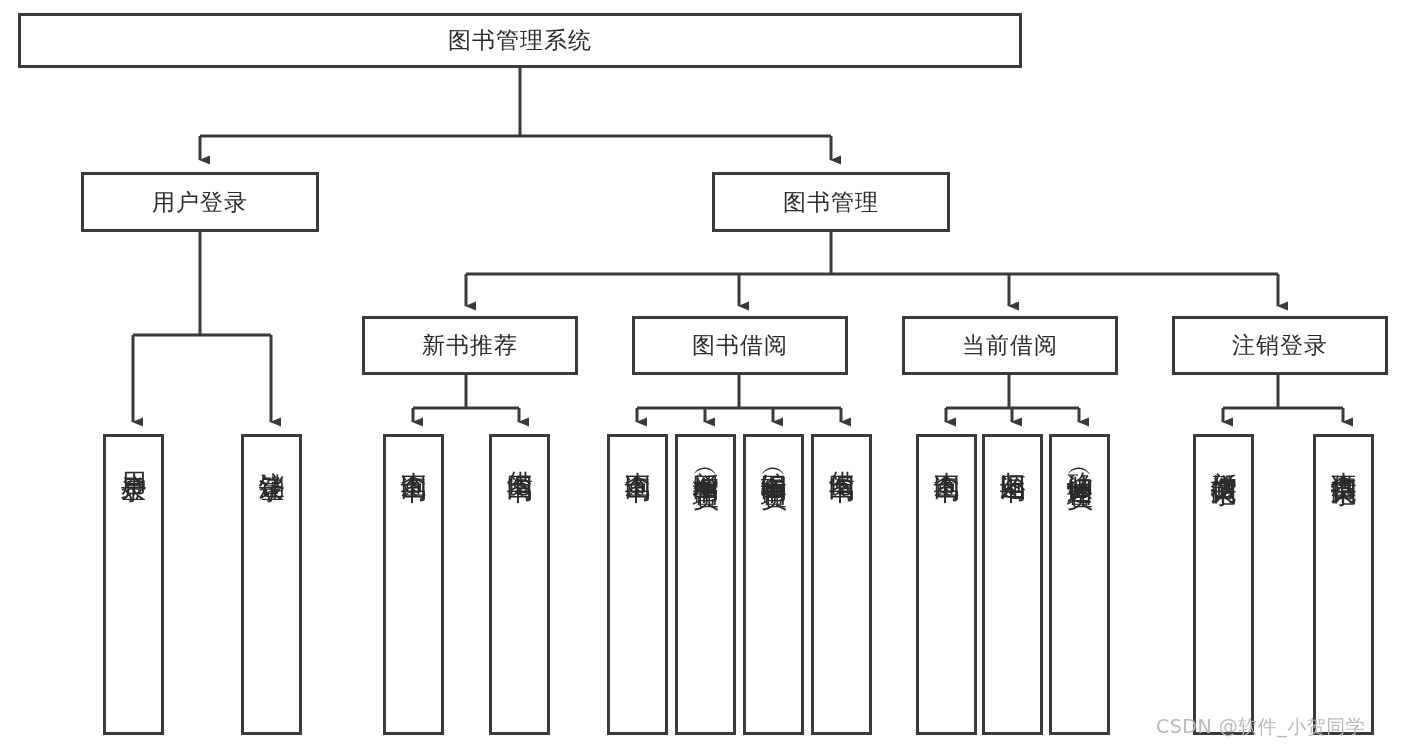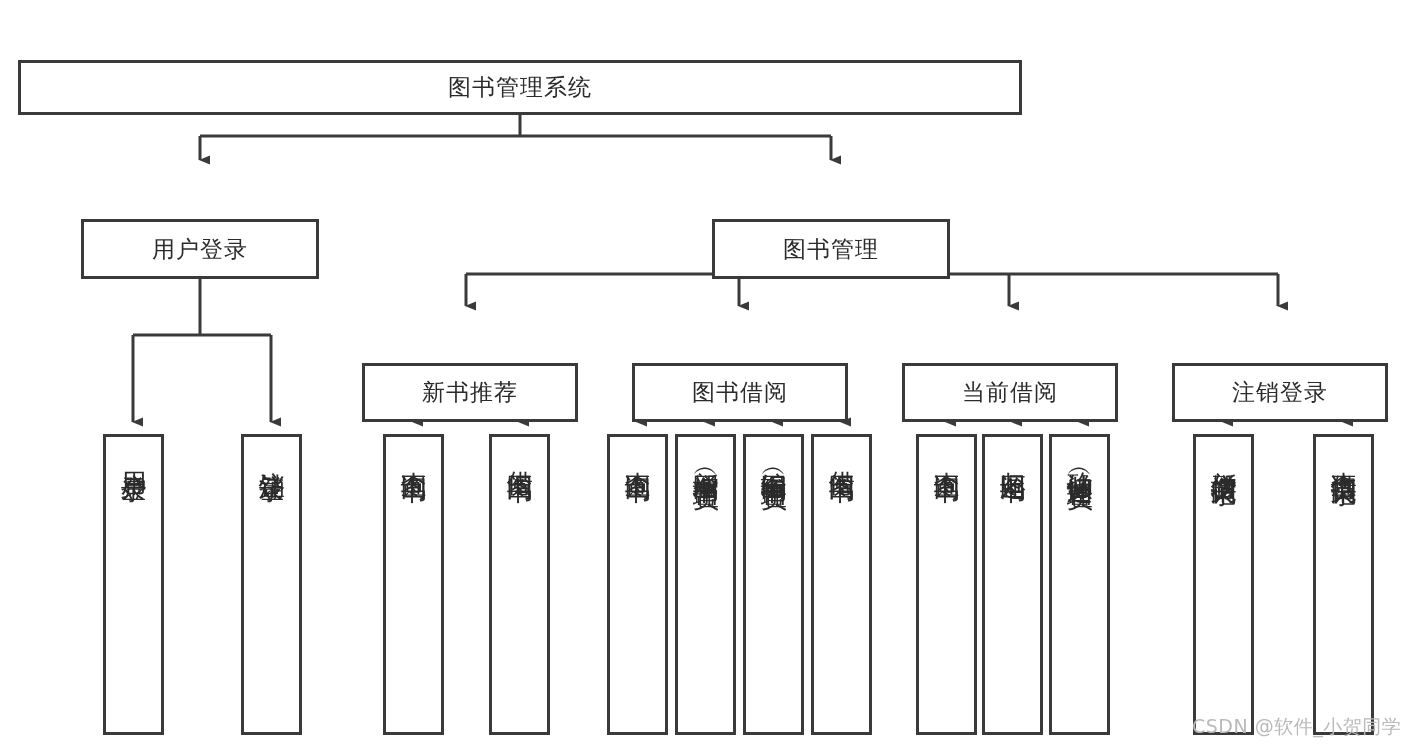--- a/index.html
+++ b/index.html
@@ -12,21 +12,20 @@
     border:3px solid #3a3a3a;
     box-sizing:border-box;
     display:flex;
     align-items:center;
     justify-content:center;
   }
   .node.h{ 
     font-size:23px;
     color:#2b2b2b;
     letter-spacing:1px;
-    margin-top:47px;
   }
   .node.v{ 
     align-items:flex-start;
     justify-content:center;
     padding-top:14px;
   }
   .vtext{
     writing-mode:vertical-rl;
     text-orientation:upright;
     font-size:26px;
@@ -161,15 +160,15 @@
     <span class="vtext">确认归还（管理员）</span>
   </div>
 
   <div class="node v" style="left:1193px;top:434px;width:61px;height:301px;">
     <span class="vtext">新增借阅记录</span>
   </div>
   <div class="node v" style="left:1313px;top:434px;width:61px;height:301px;">
     <span class="vtext">查询借阅记录</span>
   </div>
 
-  <div class="watermark" style="left:1192px;top:714px;">CSDN @软件_小贺同学</div>
+  <div class="watermark" style="left:1156px;top:714px;">CSDN @软件_小贺同学</div>
 
 </div>
 
 </body></html>

